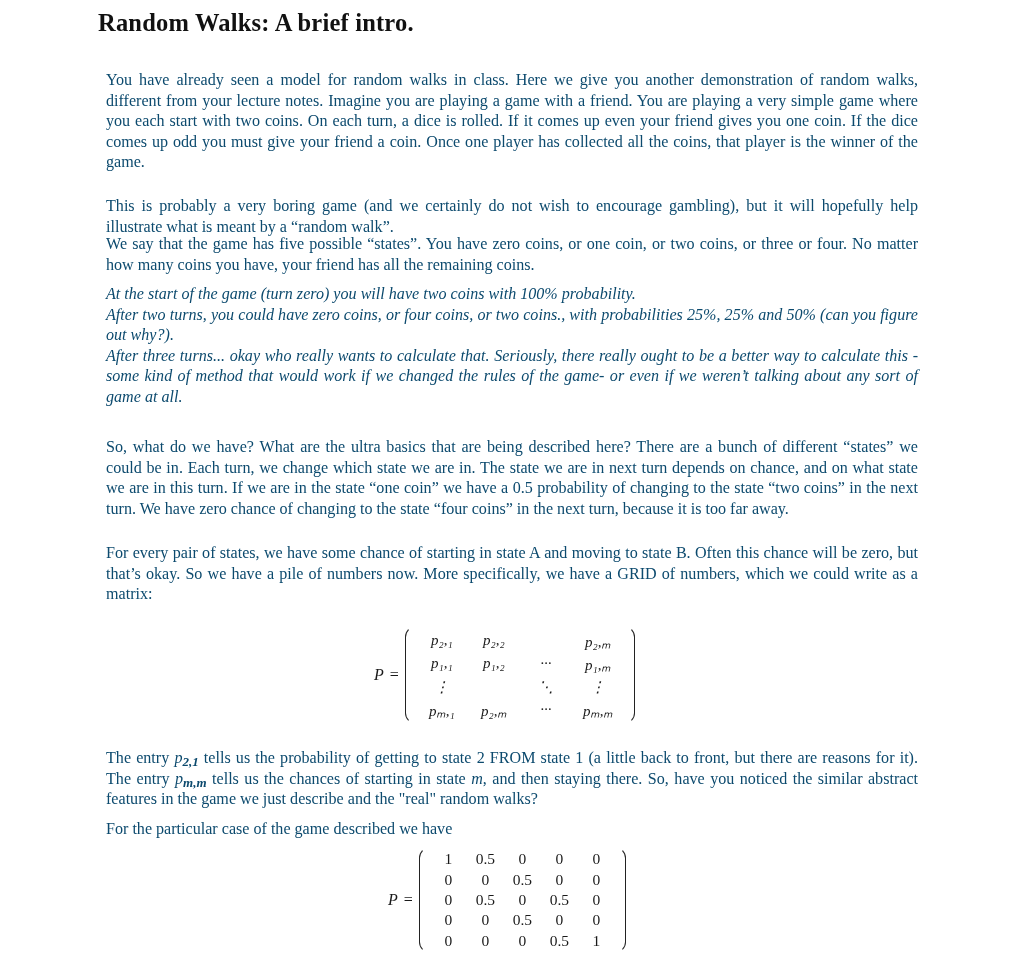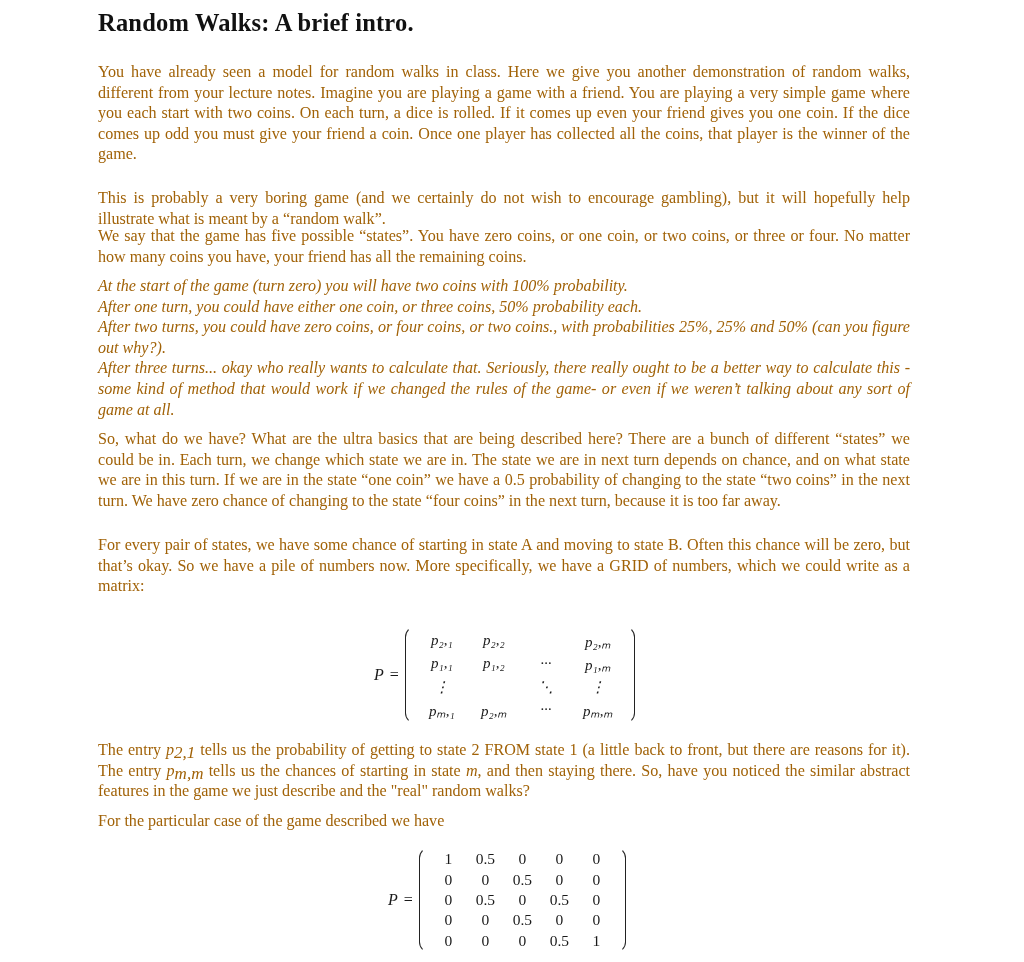--- a/index.html
+++ b/index.html
@@ -7,28 +7,28 @@
     width: 1024px; height: 962px; overflow: hidden; position: relative;
     font-family: "DejaVu Serif", "Liberation Serif", serif;
     color: #111;
   }
   h1 {
     position: absolute; left: 98px; top: 9px; margin: 0;
     font-family: "Liberation Serif", serif; font-weight: bold;
     font-size: 24.5px; letter-spacing: 0.2px; color: #111;
   }
   p.para {
-    position: absolute; left: 98px; width: 812px; margin: 0;
+    position: absolute; left: 98px; width: 812px; margin: 8px;
     font-family: "Liberation Serif", serif; font-size: 16.1px;
     line-height: 20.6px; text-align: justify; text-align-last: left;
-    color: #a16207;
+    color: #0c4a6e;
   }
   p.para .line { display: block; }
   .it { font-style: italic; }
-  sub { font-size: 17px; vertical-align: -3px; line-height: 0; font-style: italic; }
+  sub { font-size: 13px; vertical-align: -3px; line-height: 0; font-style: italic; font-weight: bold; }
   .matrix {
     position: absolute; display: flex; align-items: center;
     font-family: "Liberation Serif", serif; font-size: 16px; color: #1a1a1a;
   }
   .matrix .lhs { font-style: italic; margin-right: 6px; }
   .matrix .eq { margin-right: 6px; }
   .bracket {
     width: 10px; border: 1.6px solid #222; align-self: stretch;
   }
   .bracket.left { border-right: none; border-radius: 12px 0 0 12px; border-top-color: transparent; border-bottom-color: transparent; }
@@ -44,21 +44,20 @@
 <h1>Random Walks: A brief intro.</h1>
 
 <p class="para" style="top:62px;">You have already seen a model for random walks in class. Here we give you another demonstration of random walks, different from your lecture notes. Imagine you are playing a game with a friend. You are playing a very simple game where you each start with two coins. On each turn, a dice is rolled. If it comes up even your friend gives you one coin. If the dice comes up odd you must give your friend a coin. Once one player has collected all the coins, that player is the winner of the game.</p>
 
 <p class="para" style="top:188px;">This is probably a very boring game (and we certainly do not wish to encourage gambling), but it will hopefully help illustrate what is meant by a “random walk”.</p>
 
 <p class="para" style="top:226px;">We say that the game has five possible “states”. You have zero coins, or one coin, or two coins, or three or four. No matter how many coins you have, your friend has all the remaining coins.</p>
 
 <p class="para" style="top:276px;font-style:italic;">
   <span class="line">At the start of the game (turn zero) you will have two coins with 100% probability.</span>
-  <span class="line">After one turn, you could have either one coin, or three coins, 50% probability each.</span>
   <span class="line">After two turns, you could have zero coins, or four coins, or two coins., with probabilities 25%, 25% and 50% (can you figure out why?).</span>
   <span class="line">After three turns... okay who really wants to calculate that. Seriously, there really ought to be a better way to calculate this - some kind of method that would work if we changed the rules of the game- or even if we weren’t talking about any sort of game at all.</span>
 </p>
 
 <p class="para" style="top:429px;">So, what do we have? What are the ultra basics that are being described here? There are a bunch of different “states” we could be in. Each turn, we change which state we are in. The state we are in next turn depends on chance, and on what state we are in this turn. If we are in the state “one coin” we have a 0.5 probability of changing to the state “two coins” in the next turn. We have zero chance of changing to the state “four coins” in the next turn, because it is too far away.</p>
 
 <p class="para" style="top:535px;">For every pair of states, we have some chance of starting in state A and moving to state B. Often this chance will be zero, but that’s okay.  So we have a pile of numbers now.  More specifically, we have a GRID of numbers, which we could write as a matrix:</p>
 
 <div class="matrix" id="sym-matrix" style="left:374px; top:626px; height:98px;">
   <span class="lhs">P</span>

